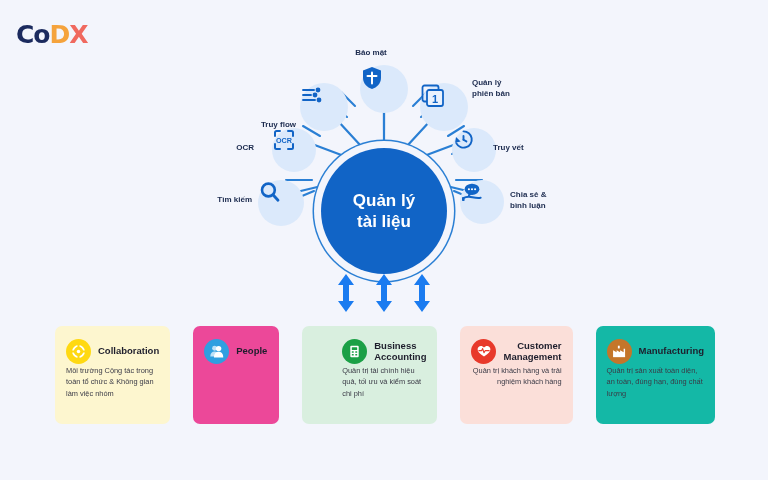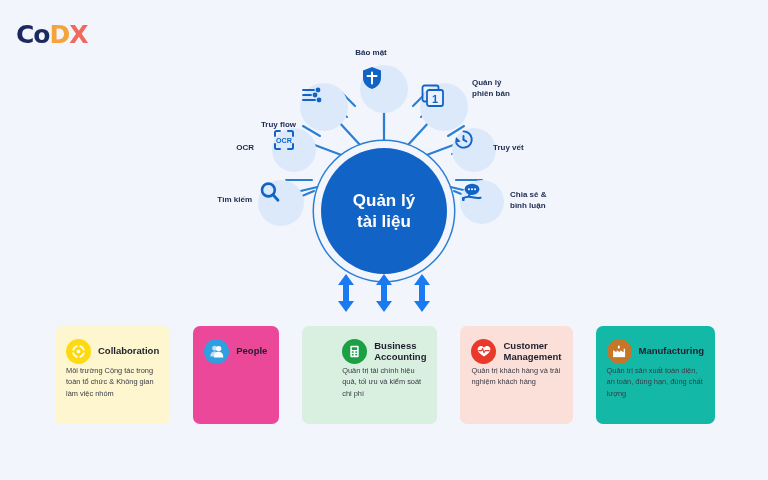--- a/index.html
+++ b/index.html
@@ -279,21 +279,21 @@
             <rect x="11" y="13.2" width="2.6" height="2.2" rx="0.5"></rect>
           </g>
         </svg>
       </div>
       <div class="ctitle">Business
 Accounting</div>
     </div>
     <div class="cdesc">Quản trị tài chính hiệu quả, tối ưu và kiểm soát chi phí</div>
   </div>
 
-  <div class="card" style="background:#fbdfd9;">
+  <div class="card" style="background:#fbdfd9;text-align:right;">
     <div class="chead">
       <div class="cicon" style="background:#e8392b;">
         <svg width="16" height="16" viewBox="0 0 20 20">
           <path d="M10 17 C4.5 13.4 2 10.8 2 7.8 C2 5.3 3.9 3.6 6.1 3.6 C7.6 3.6 9 4.4 10 5.7 C11 4.4 12.4 3.6 13.9 3.6 C16.1 3.6 18 5.3 18 7.8 C18 10.8 15.5 13.4 10 17 Z" fill="#ffffff"></path>
           <path d="M3.6 9.6 H7 L8.3 7 L10 12.2 L11.4 9.6 H16.4" fill="none" stroke="#e8392b" stroke-width="1.4" stroke-linecap="round" stroke-linejoin="round"></path>
         </svg>
       </div>
       <div class="ctitle">Customer
 Management</div>
     </div>

